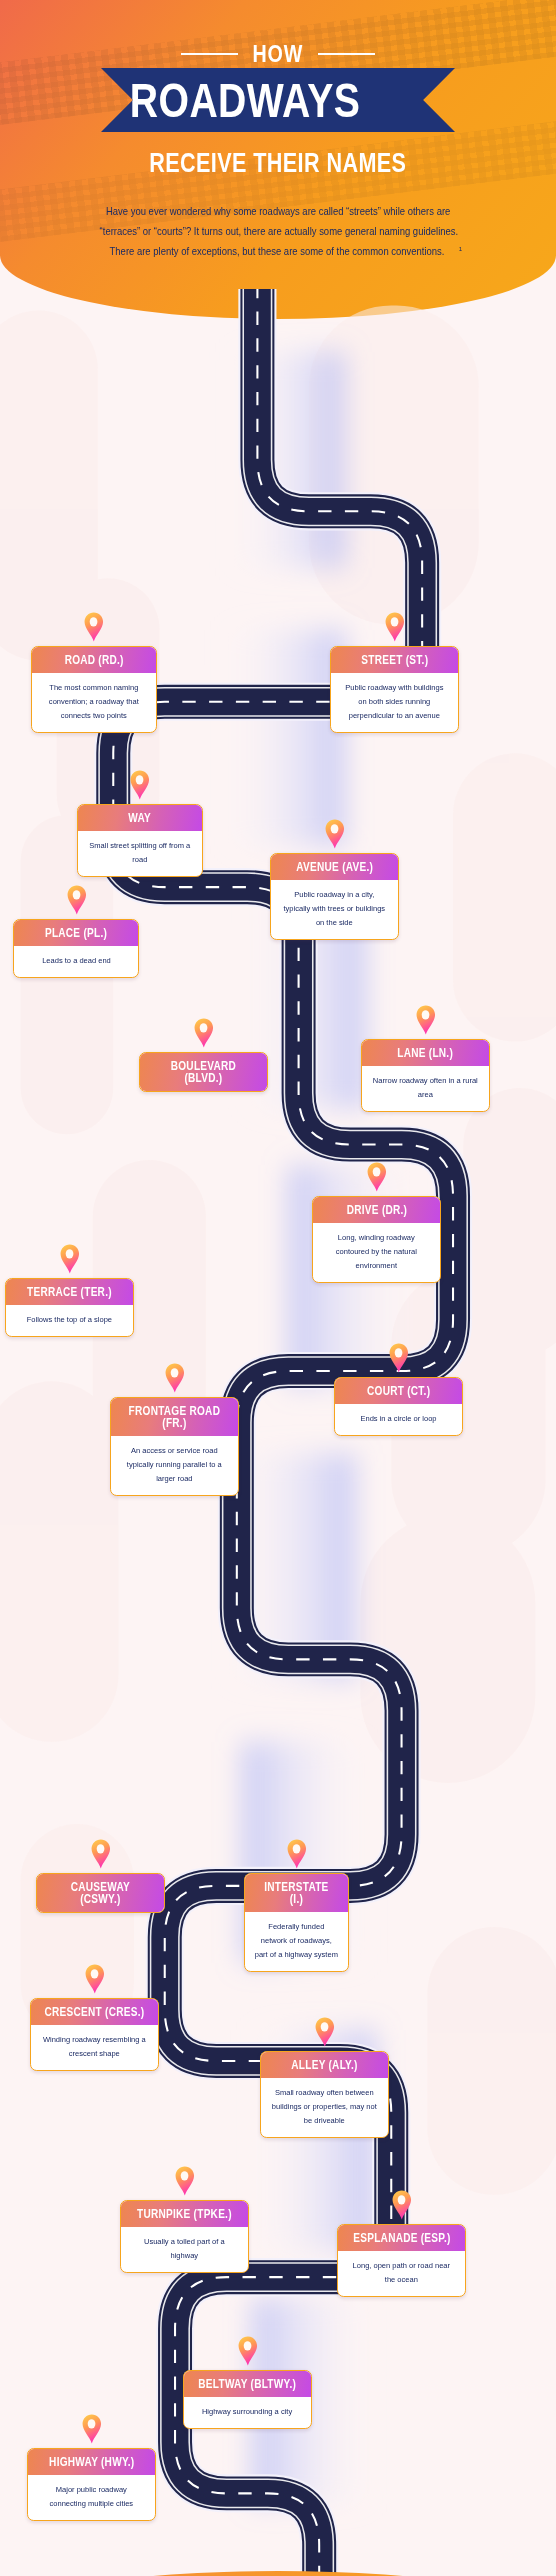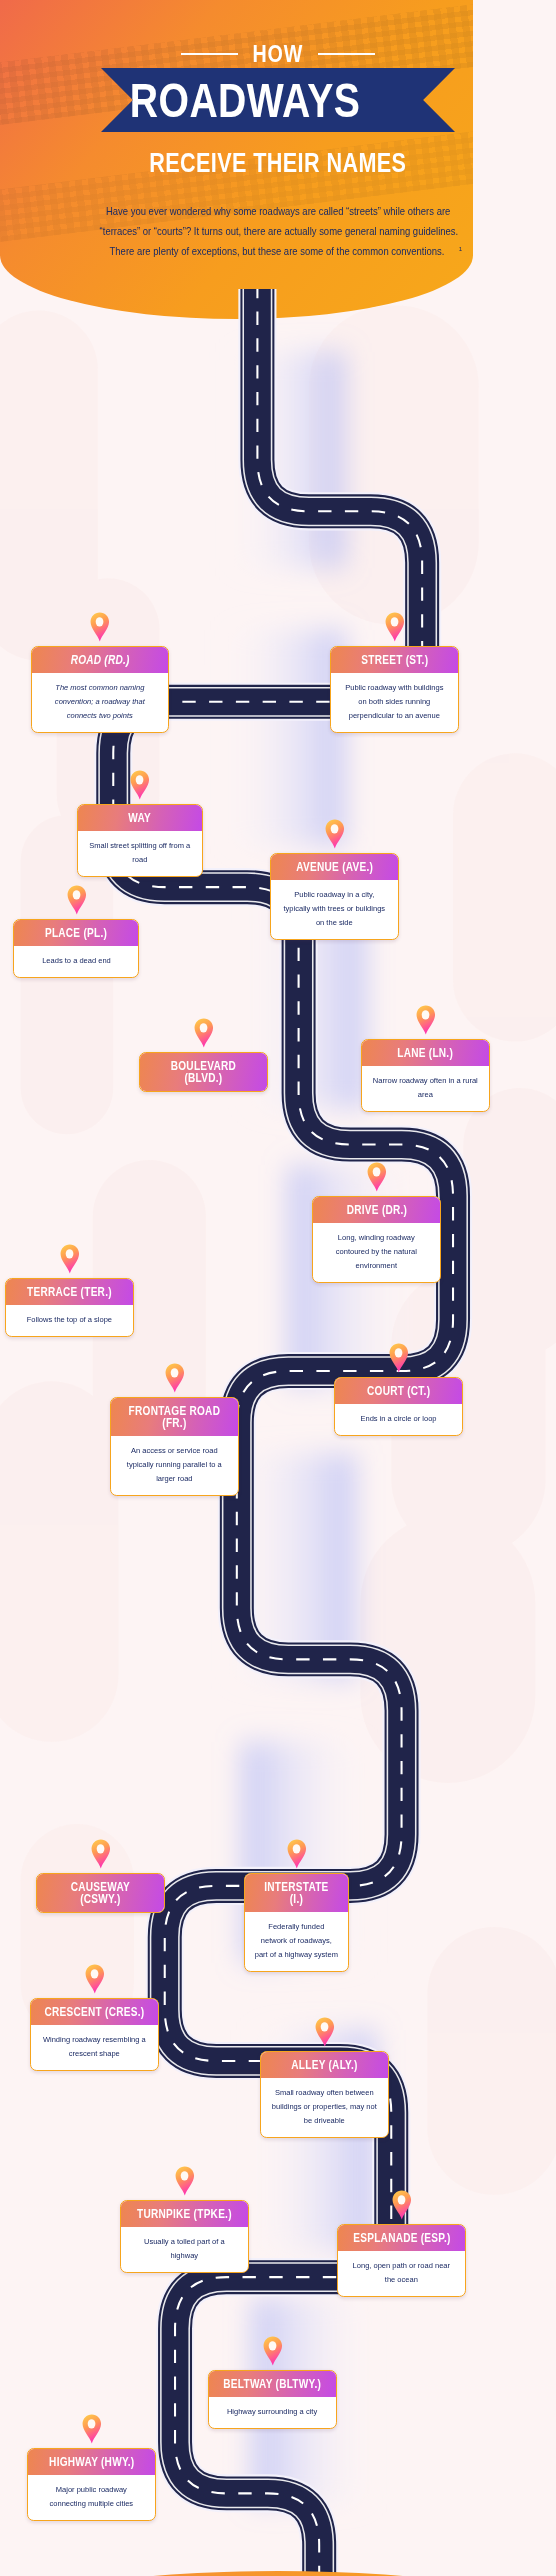--- a/index.html
+++ b/index.html
@@ -5,21 +5,21 @@
   * { box-sizing: border-box; margin:0; padding:0; }
   html,body{ background:#ffffff; }
   body{
     width:556px; height:2907px; position:relative; overflow:hidden;
     font-family:"Liberation Sans", sans-serif;
     background:#fdf4f4;
   }
 
   
   .header{
-    position:absolute; left:0; top:0; width:473px; height:319px;
+    position:absolute; left:0; top:0; width:556px; height:319px;
     background:linear-gradient(130deg,#f06a4a 0%,#f58b2e 30%,#f79d1e 60%,#f7a81a 100%);
     border-bottom-left-radius:55% 22%;
     border-bottom-right-radius:55% 22%;
     overflow:hidden;
   }
   .tiretrack{
     position:absolute; opacity:.13; pointer-events:none;
     background:
       repeating-linear-gradient(90deg, rgba(60,40,30,.55) 0 7.2px, transparent 7.2px 13.4px),
       repeating-linear-gradient(0deg, rgba(60,40,30,.55) 0 5.2px, transparent 5.2px 10.3px);
@@ -216,21 +216,21 @@
     <path d="M 500 -10 L 500 330 Q 500 430 600 430 L 720 430 Q 820 430 820 530 L 820 700 Q 820 800 720 800 L 320 800 Q 220 800 220 900 L 220 1060 Q 220 1160 320 1160 L 480 1160 Q 580 1160 580 1260 L 580 1560 Q 580 1660 680 1660 L 780 1660 Q 880 1660 880 1760 L 880 2000 Q 880 2100 780 2100 L 560 2100 Q 460 2100 460 2200 L 460 2560 Q 460 2660 560 2660 L 680 2660 Q 780 2660 780 2760 L 780 3000 Q 780 3100 680 3100 L 420 3100 Q 320 3100 320 3200 L 320 3340 Q 320 3440 420 3440 L 660 3440 Q 760 3440 760 3540 L 760 3760 Q 760 3860 660 3860 L 440 3860 Q 340 3860 340 3960 L 340 4180 Q 340 4280 440 4280 L 520 4280 Q 620 4280 620 4380 L 620 4470" fill="none" stroke="#20244a" stroke-width="66" stroke-linecap="butt"></path>
 
     <path d="M 500 -10 L 500 330 Q 500 430 600 430 L 720 430 Q 820 430 820 530 L 820 700 Q 820 800 720 800 L 320 800 Q 220 800 220 900 L 220 1060 Q 220 1160 320 1160 L 480 1160 Q 580 1160 580 1260 L 580 1560 Q 580 1660 680 1660 L 780 1660 Q 880 1660 880 1760 L 880 2000 Q 880 2100 780 2100 L 560 2100 Q 460 2100 460 2200 L 460 2560 Q 460 2660 560 2660 L 680 2660 Q 780 2660 780 2760 L 780 3000 Q 780 3100 680 3100 L 420 3100 Q 320 3100 320 3200 L 320 3340 Q 320 3440 420 3440 L 660 3440 Q 760 3440 760 3540 L 760 3760 Q 760 3860 660 3860 L 440 3860 Q 340 3860 340 3960 L 340 4180 Q 340 4280 440 4280 L 520 4280 Q 620 4280 620 4380 L 620 4470" fill="none" stroke="#ffffff" stroke-width="58" stroke-opacity=".9"></path>
     <path d="M 500 -10 L 500 330 Q 500 430 600 430 L 720 430 Q 820 430 820 530 L 820 700 Q 820 800 720 800 L 320 800 Q 220 800 220 900 L 220 1060 Q 220 1160 320 1160 L 480 1160 Q 580 1160 580 1260 L 580 1560 Q 580 1660 680 1660 L 780 1660 Q 880 1660 880 1760 L 880 2000 Q 880 2100 780 2100 L 560 2100 Q 460 2100 460 2200 L 460 2560 Q 460 2660 560 2660 L 680 2660 Q 780 2660 780 2760 L 780 3000 Q 780 3100 680 3100 L 420 3100 Q 320 3100 320 3200 L 320 3340 Q 320 3440 420 3440 L 660 3440 Q 760 3440 760 3540 L 760 3760 Q 760 3860 660 3860 L 440 3860 Q 340 3860 340 3960 L 340 4180 Q 340 4280 440 4280 L 520 4280 Q 620 4280 620 4380 L 620 4470" fill="none" stroke="#20244a" stroke-width="52"></path>
 
     <path d="M 500 -10 L 500 330 Q 500 430 600 430 L 720 430 Q 820 430 820 530 L 820 700 Q 820 800 720 800 L 320 800 Q 220 800 220 900 L 220 1060 Q 220 1160 320 1160 L 480 1160 Q 580 1160 580 1260 L 580 1560 Q 580 1660 680 1660 L 780 1660 Q 880 1660 880 1760 L 880 2000 Q 880 2100 780 2100 L 560 2100 Q 460 2100 460 2200 L 460 2560 Q 460 2660 560 2660 L 680 2660 Q 780 2660 780 2760 L 780 3000 Q 780 3100 680 3100 L 420 3100 Q 320 3100 320 3200 L 320 3340 Q 320 3440 420 3440 L 660 3440 Q 760 3440 760 3540 L 760 3760 Q 760 3860 660 3860 L 440 3860 Q 340 3860 340 3960 L 340 4180 Q 340 4280 440 4280 L 520 4280 Q 620 4280 620 4380 L 620 4470" fill="none" stroke="#ffffff" stroke-width="4" stroke-dasharray="26 26"></path>
   </svg>
 </div>
 
 <div id="cards-layer">
-    <div class="node" style="left: 31px; top: 612px; width: 138px; font-style: italic;">
+    <div class="node" style="left: 31px; top: 612px; width: 126px;">
       <div class="pin"><svg viewBox="0 0 42 58" width="21.6" height="30" xmlns="http://www.w3.org/2000/svg">
           <defs>
             <linearGradient id="pg0" x1="0" y1="0" x2="0.35" y2="1">
               <stop offset="0%" stop-color="#ffd24a"></stop>
               <stop offset="45%" stop-color="#ff9a52"></stop>
               <stop offset="100%" stop-color="#ff36b0"></stop>
             </linearGradient>
           </defs>
           <path d="M21 1C11 1 3 9 3 19c0 13 14 26 18 38 4-12 18-25 18-38C39 9 31 1 21 1z" fill="url(#pg0)"></path>
           <ellipse cx="20.5" cy="19" rx="7.5" ry="9" fill="#fffaf5"></ellipse>
@@ -503,21 +503,21 @@
             </linearGradient>
           </defs>
           <path d="M21 1C11 1 3 9 3 19c0 13 14 26 18 38 4-12 18-25 18-38C39 9 31 1 21 1z" fill="url(#pg16)"></path>
           <ellipse cx="20.5" cy="19" rx="7.5" ry="9" fill="#fffaf5"></ellipse>
         </svg></div>
       <div class="card">
         <div class="card-head"><div class="t">ESPLANADE (ESP.)</div></div>
         <div class="card-body"><span>Long, open path or road near the ocean</span></div>
       </div>
     </div>
-    <div class="node" style="left: 208px; top: 2336px; width: 129px; text-decoration: underline;">
+    <div class="node" style="left: 183px; top: 2336px; width: 129px; text-decoration: underline;">
       <div class="pin"><svg viewBox="0 0 42 58" width="21.6" height="30" xmlns="http://www.w3.org/2000/svg">
           <defs>
             <linearGradient id="pg17" x1="0" y1="0" x2="0.35" y2="1">
               <stop offset="0%" stop-color="#ffd24a"></stop>
               <stop offset="45%" stop-color="#ff9a52"></stop>
               <stop offset="100%" stop-color="#ff36b0"></stop>
             </linearGradient>
           </defs>
           <path d="M21 1C11 1 3 9 3 19c0 13 14 26 18 38 4-12 18-25 18-38C39 9 31 1 21 1z" fill="url(#pg17)"></path>
           <ellipse cx="20.5" cy="19" rx="7.5" ry="9" fill="#fffaf5"></ellipse>

